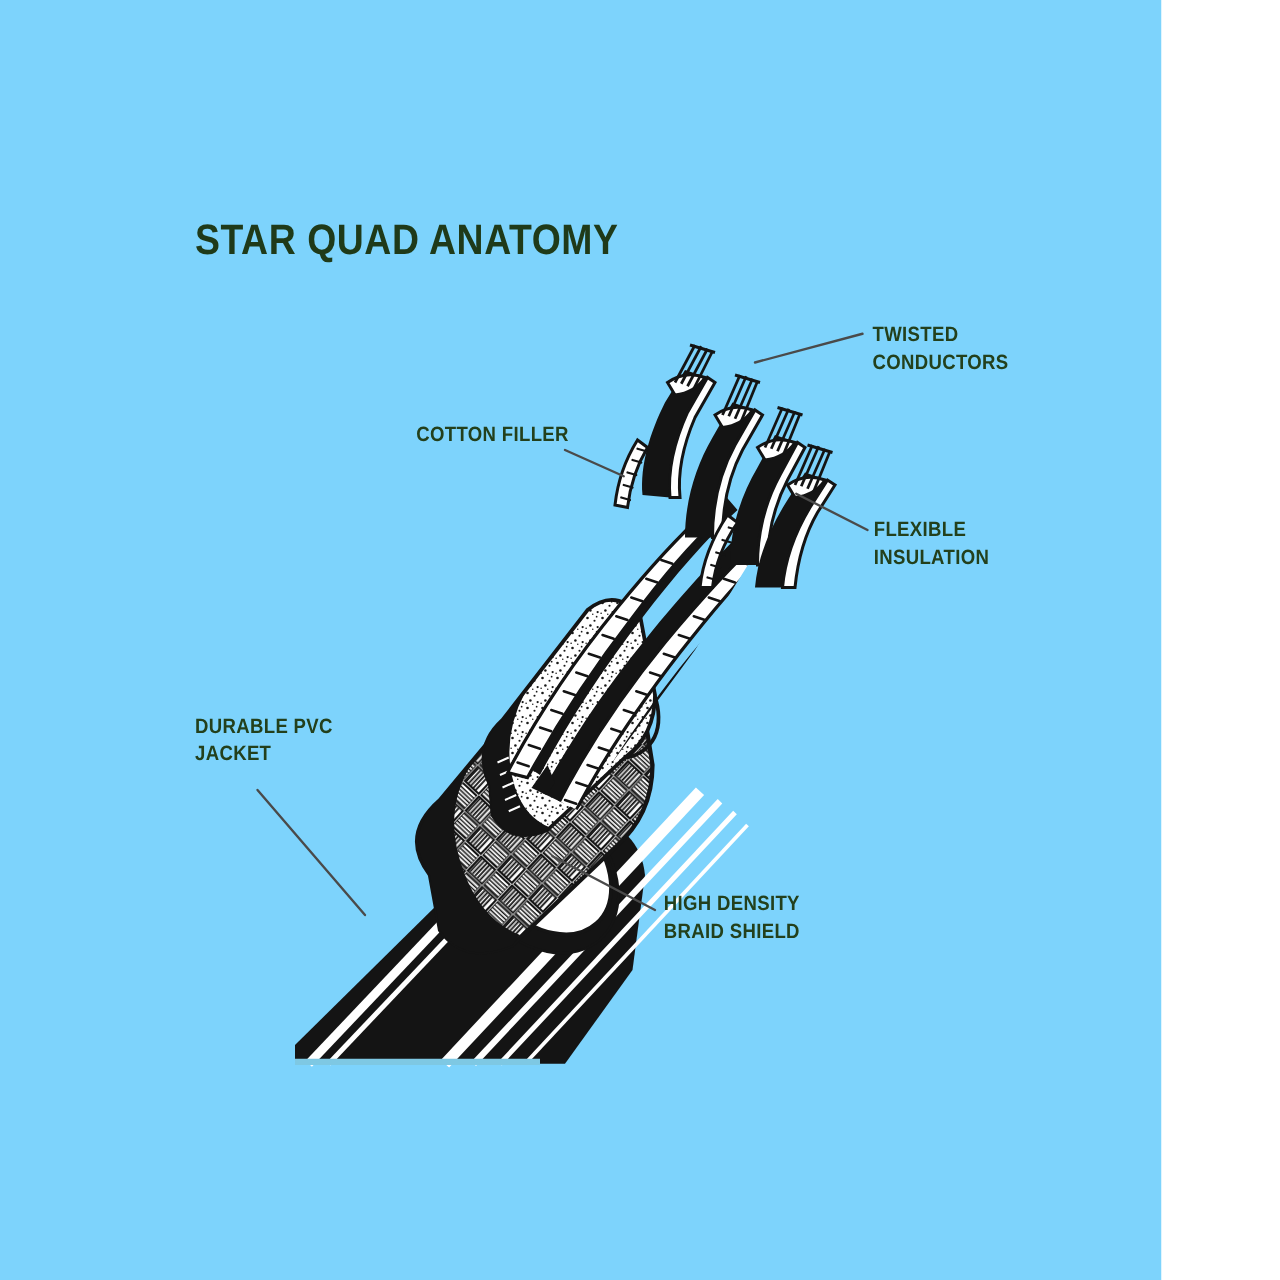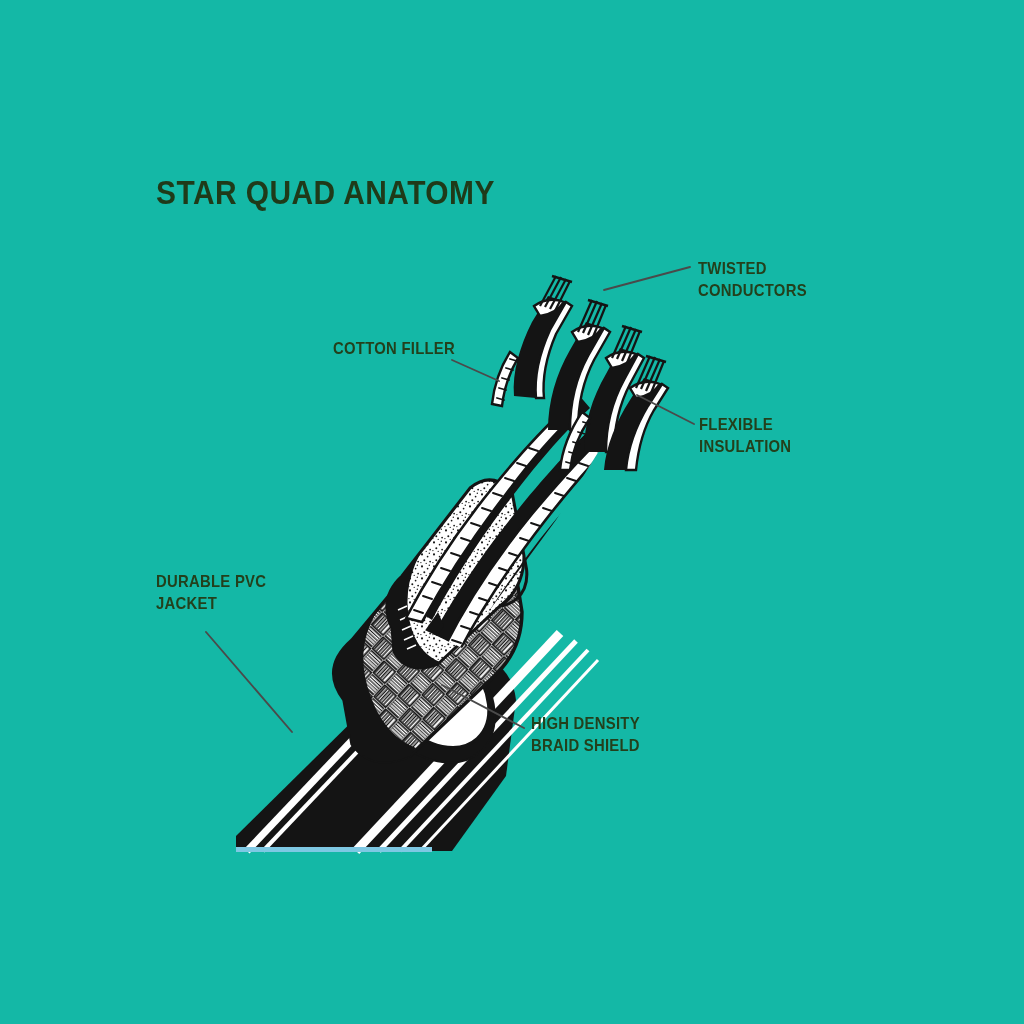--- a/index.html
+++ b/index.html
@@ -10,23 +10,23 @@
   body {
     width: 1024px;
     height: 1024px;
     position: relative;
     overflow: hidden;
     font-family: "Liberation Sans", sans-serif;
   }
   #stage {
     position: absolute;
     inset: 0;
-    width: 1024px;
+    width: 929px;
     height: 1024px;
-    background: #14b8a6;
+    background: #7dd3fc;
   }
   .diagram-title {
     position: absolute;
     left: 156px;
     top: 175px;
     font-family: "Liberation Sans Narrow", "Liberation Sans", sans-serif;
     font-weight: 700;
     font-size: 34px;
     letter-spacing: 0.5px;
     line-height: 1;

